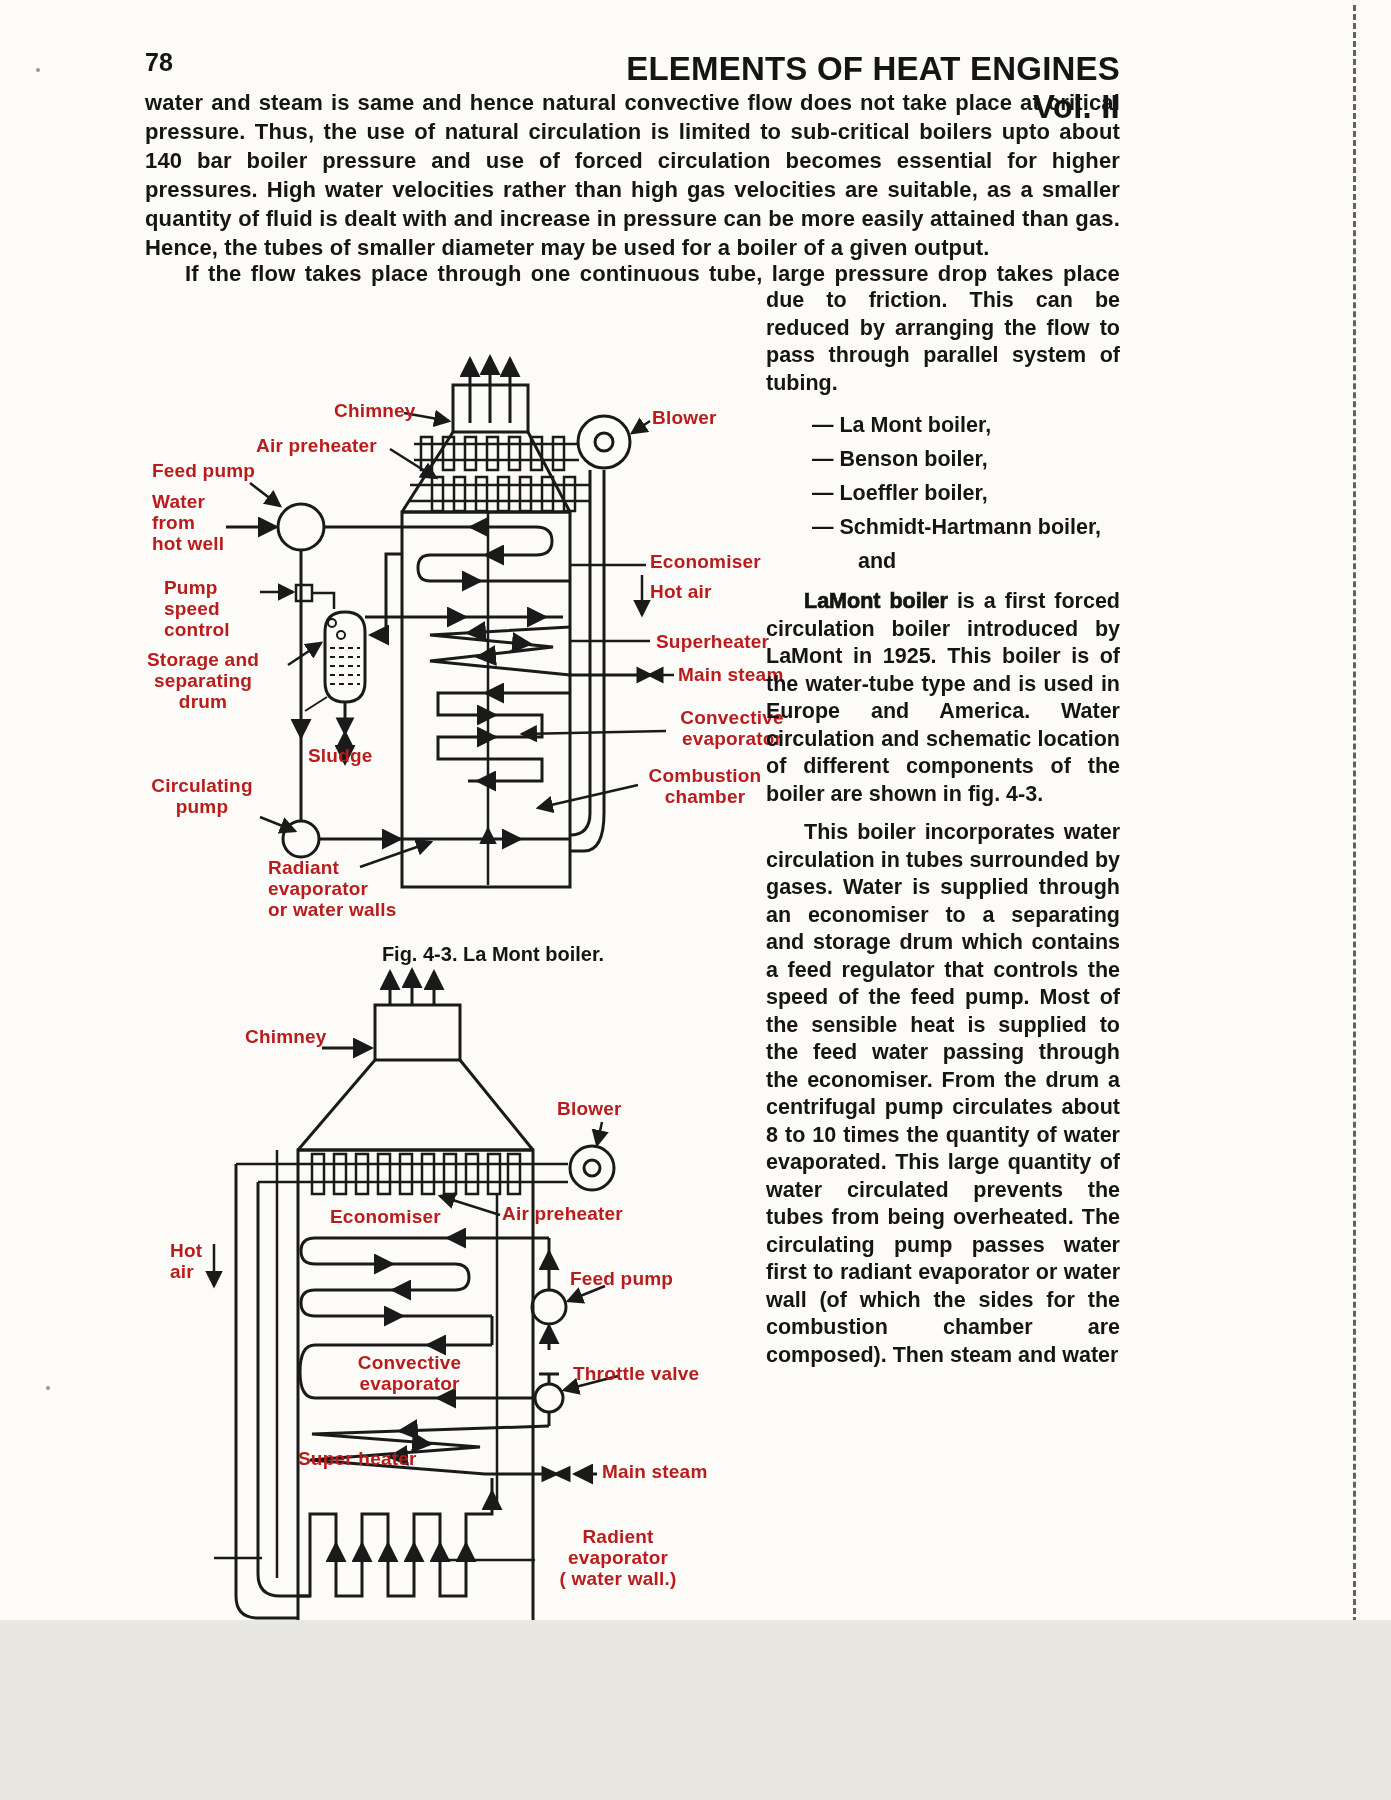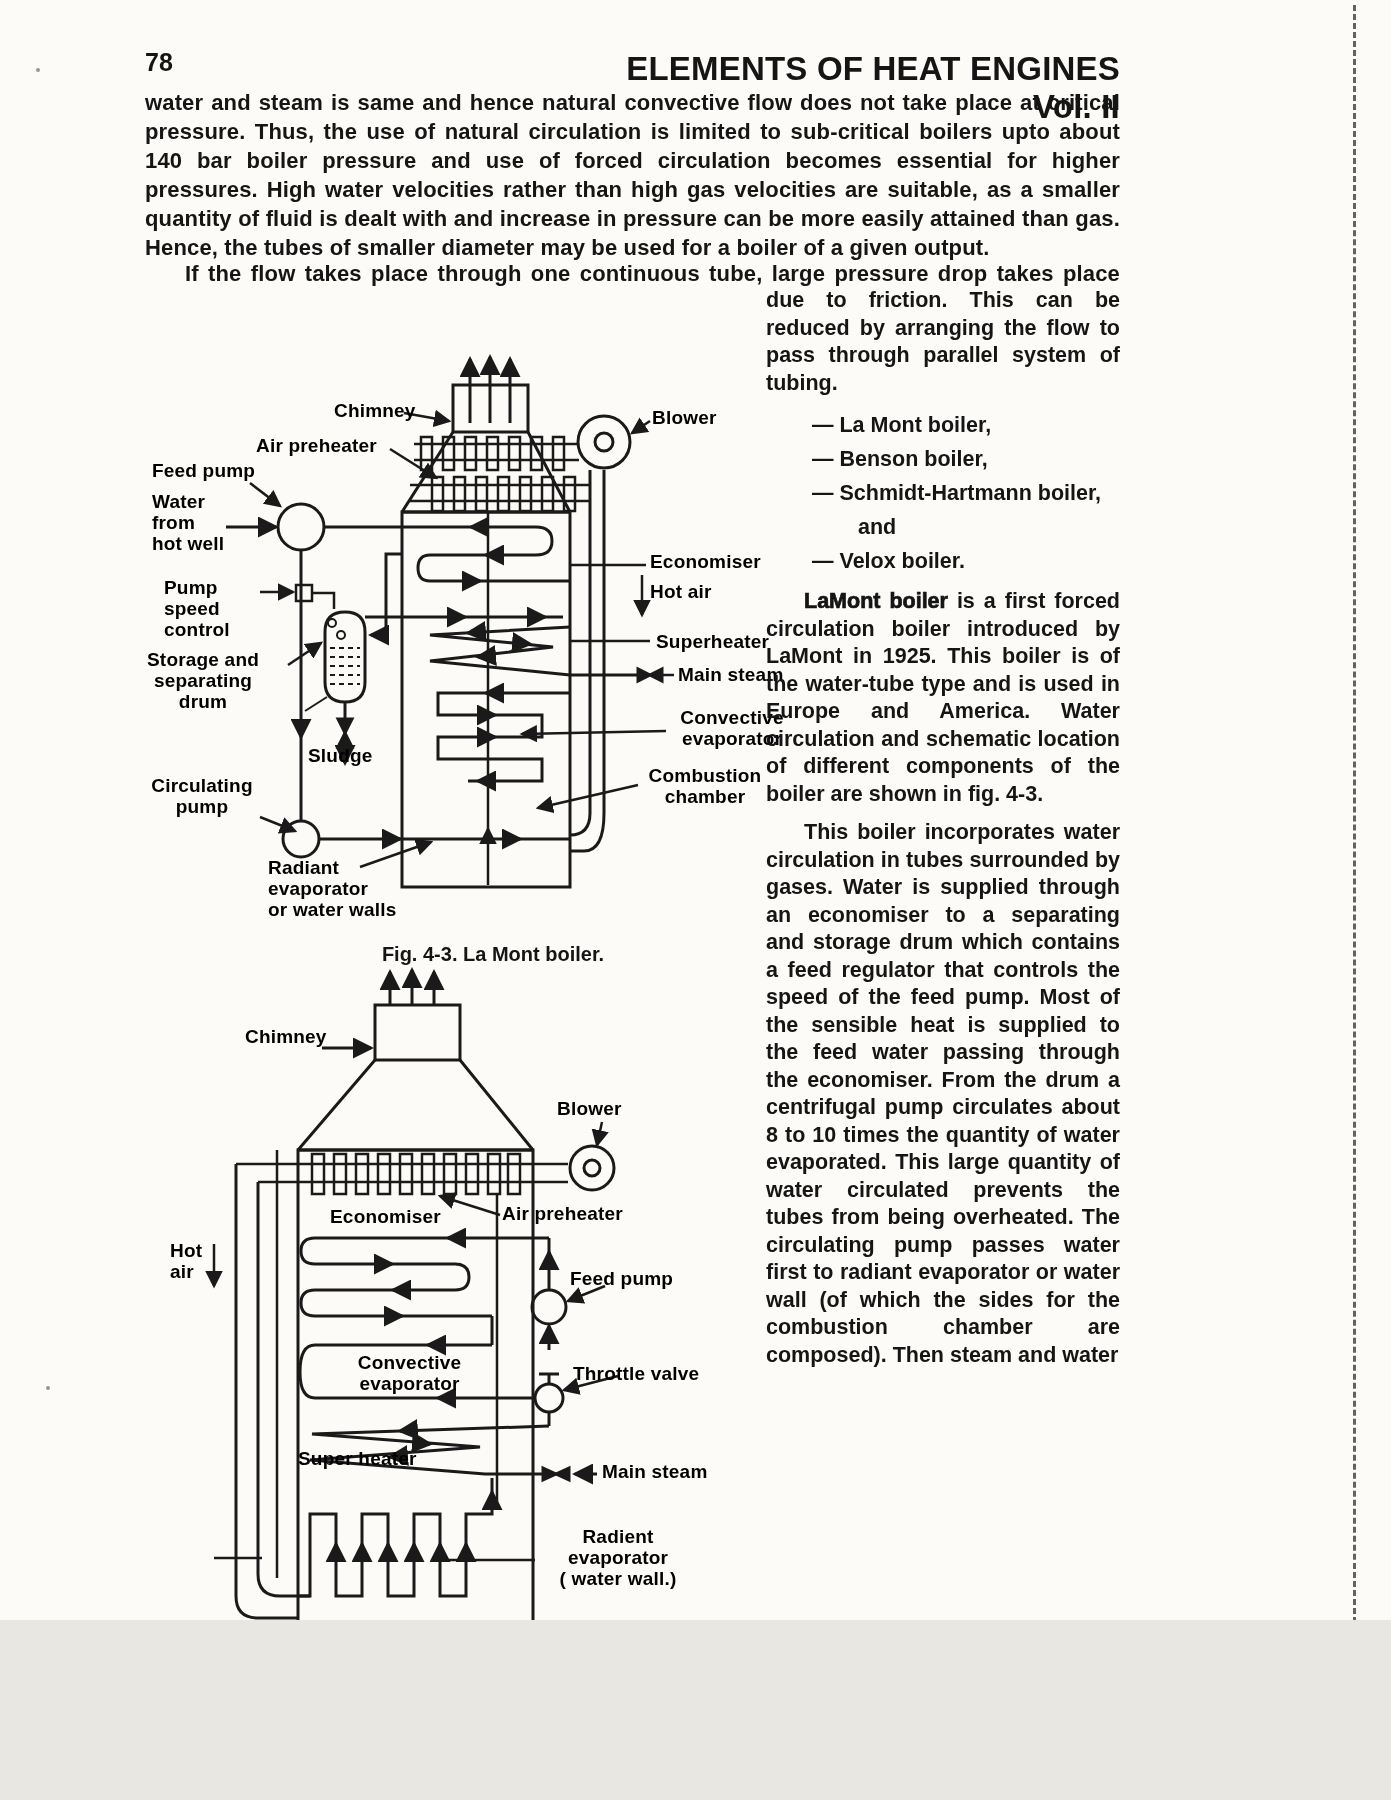--- a/index.html
+++ b/index.html
@@ -16,21 +16,21 @@
             font-weight:bold;font-size:21.5px;line-height:27.5px;}
   .rc-p{text-align:justify;margin:0 0 11px 0;}
   .ind{text-indent:38px;}
   .list{margin:2px 0 10px 0;}
   .list-item{padding-left:46px;line-height:34px;}
   .list-and{padding-left:92px;}
   .lead{-webkit-text-stroke:.7px #101010;}
   .fig{position:absolute;}
   .fig svg{position:absolute;left:0;top:0;}
   .lbl{position:absolute;font-size:19px;font-weight:bold;line-height:21px;
-       white-space:pre-line;color:#000000;letter-spacing:.2px;}
+       white-space:pre-line;color:#b91c1c;letter-spacing:.2px;}
   .lc{text-align:center;}
   .cap{position:absolute;font-size:20px;font-weight:bold;text-align:center;white-space:nowrap;}
   .margin-line{position:absolute;left:1353px;top:5px;height:1780px;width:0;
                border-left:3px dashed #3c3c3c;opacity:.8;}
   .speck{position:absolute;background:#555;width:4px;height:4px;border-radius:50%;opacity:.6;}
 </style>
 </head>
 <body>
 
 <div class="page">
@@ -296,23 +296,23 @@
     <span class="lbl lc" style="left:383px;top:668px;width:170px;">Radient evaporator
 ( water wall.)</span>
     <div class="cap" style="left:190px;top:832px;width:280px;">Fig. 4-4. Benson boiler.</div>
   </div>
 
   <div class="rightcol">
     <p class="rc-p">due to friction. This can be reduced by arranging the flow to pass through parallel system of tubing.</p>
     <div class="list">
       <div class="list-item">— La Mont boiler,</div>
       <div class="list-item">— Benson boiler,</div>
+      <div class="list-item">— Loeffler boiler,</div>
       <div class="list-item">— Schmidt-Hartmann boiler,</div>
       <div class="list-item list-and">and</div>
-      <div class="list-item">— Velox boiler.</div>
     </div>
     <p class="rc-p ind"><span class="lead">LaMont boiler</span><span> is a first forced circulation boiler introduced by LaMont in 1925. This boiler is of the water-tube type and is used in Europe and America. Water circulation and schematic location of different components of the boiler are shown in fig. 4-3.</span></p>
     <p class="rc-p ind">This boiler incorporates water circulation in tubes surrounded by gases. Water is supplied through an economiser to a separating and storage drum which contains a feed regulator that controls the speed of the feed pump. Most of the sensible heat is supplied to the feed water passing through the economiser. From the drum a centrifugal pump circulates about 8 to 10 times the quantity of water evaporated. This large quantity of water circulated prevents the tubes from being overheated. The circulating pump passes water first to radiant evaporator or water wall (of which the sides for the combustion chamber are composed). Then steam and water</p>
   </div>
 
   <div class="margin-line"></div>
   <div class="speck" style="left:36px;top:68px;"></div>
   <div class="speck" style="left:46px;top:1386px;"></div>
 
 </div>

